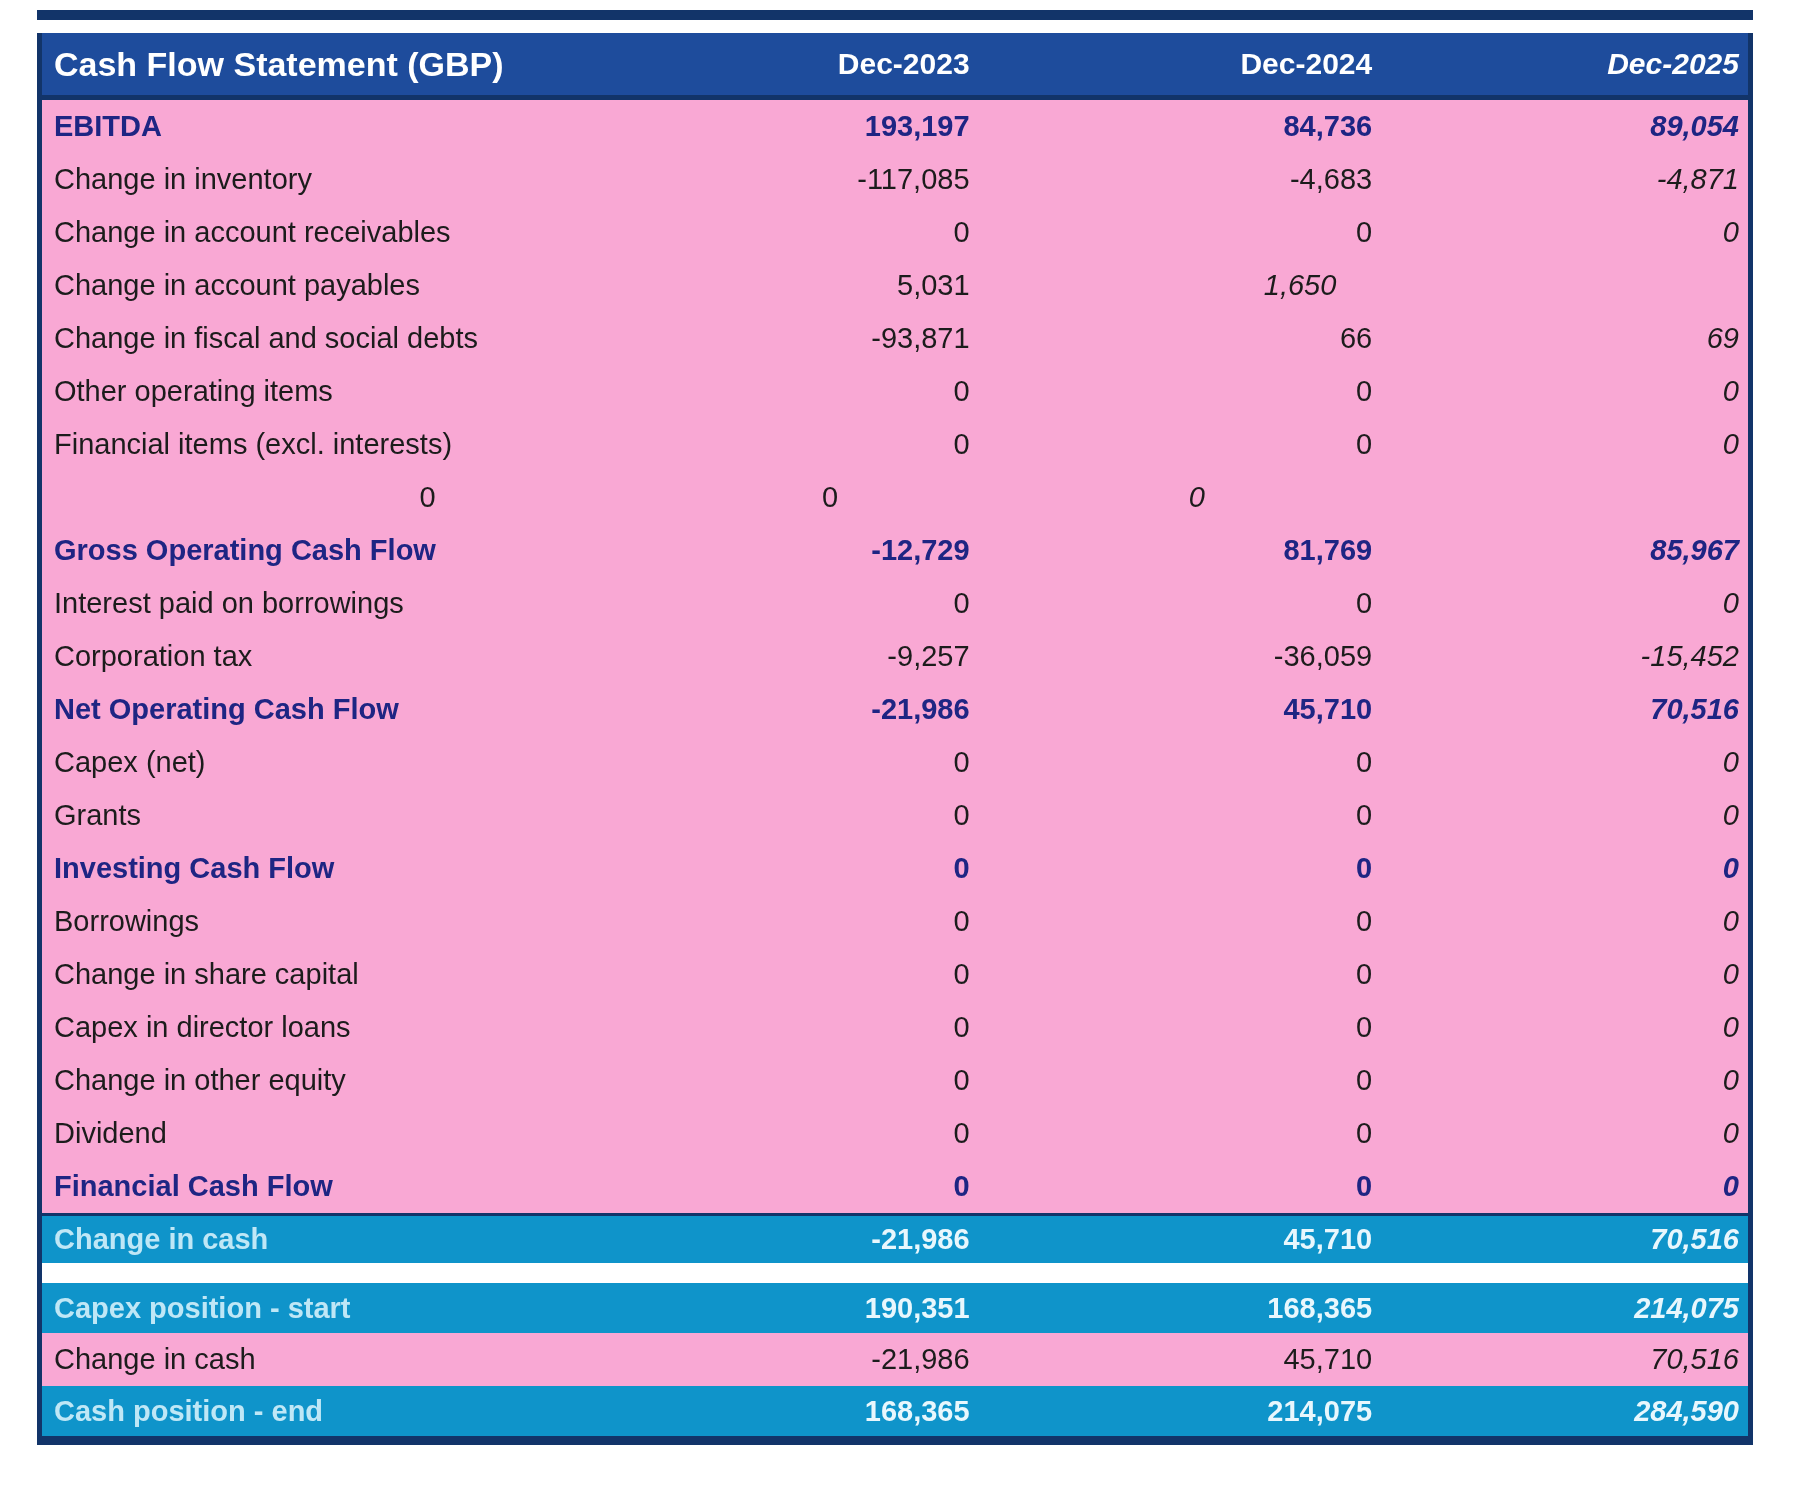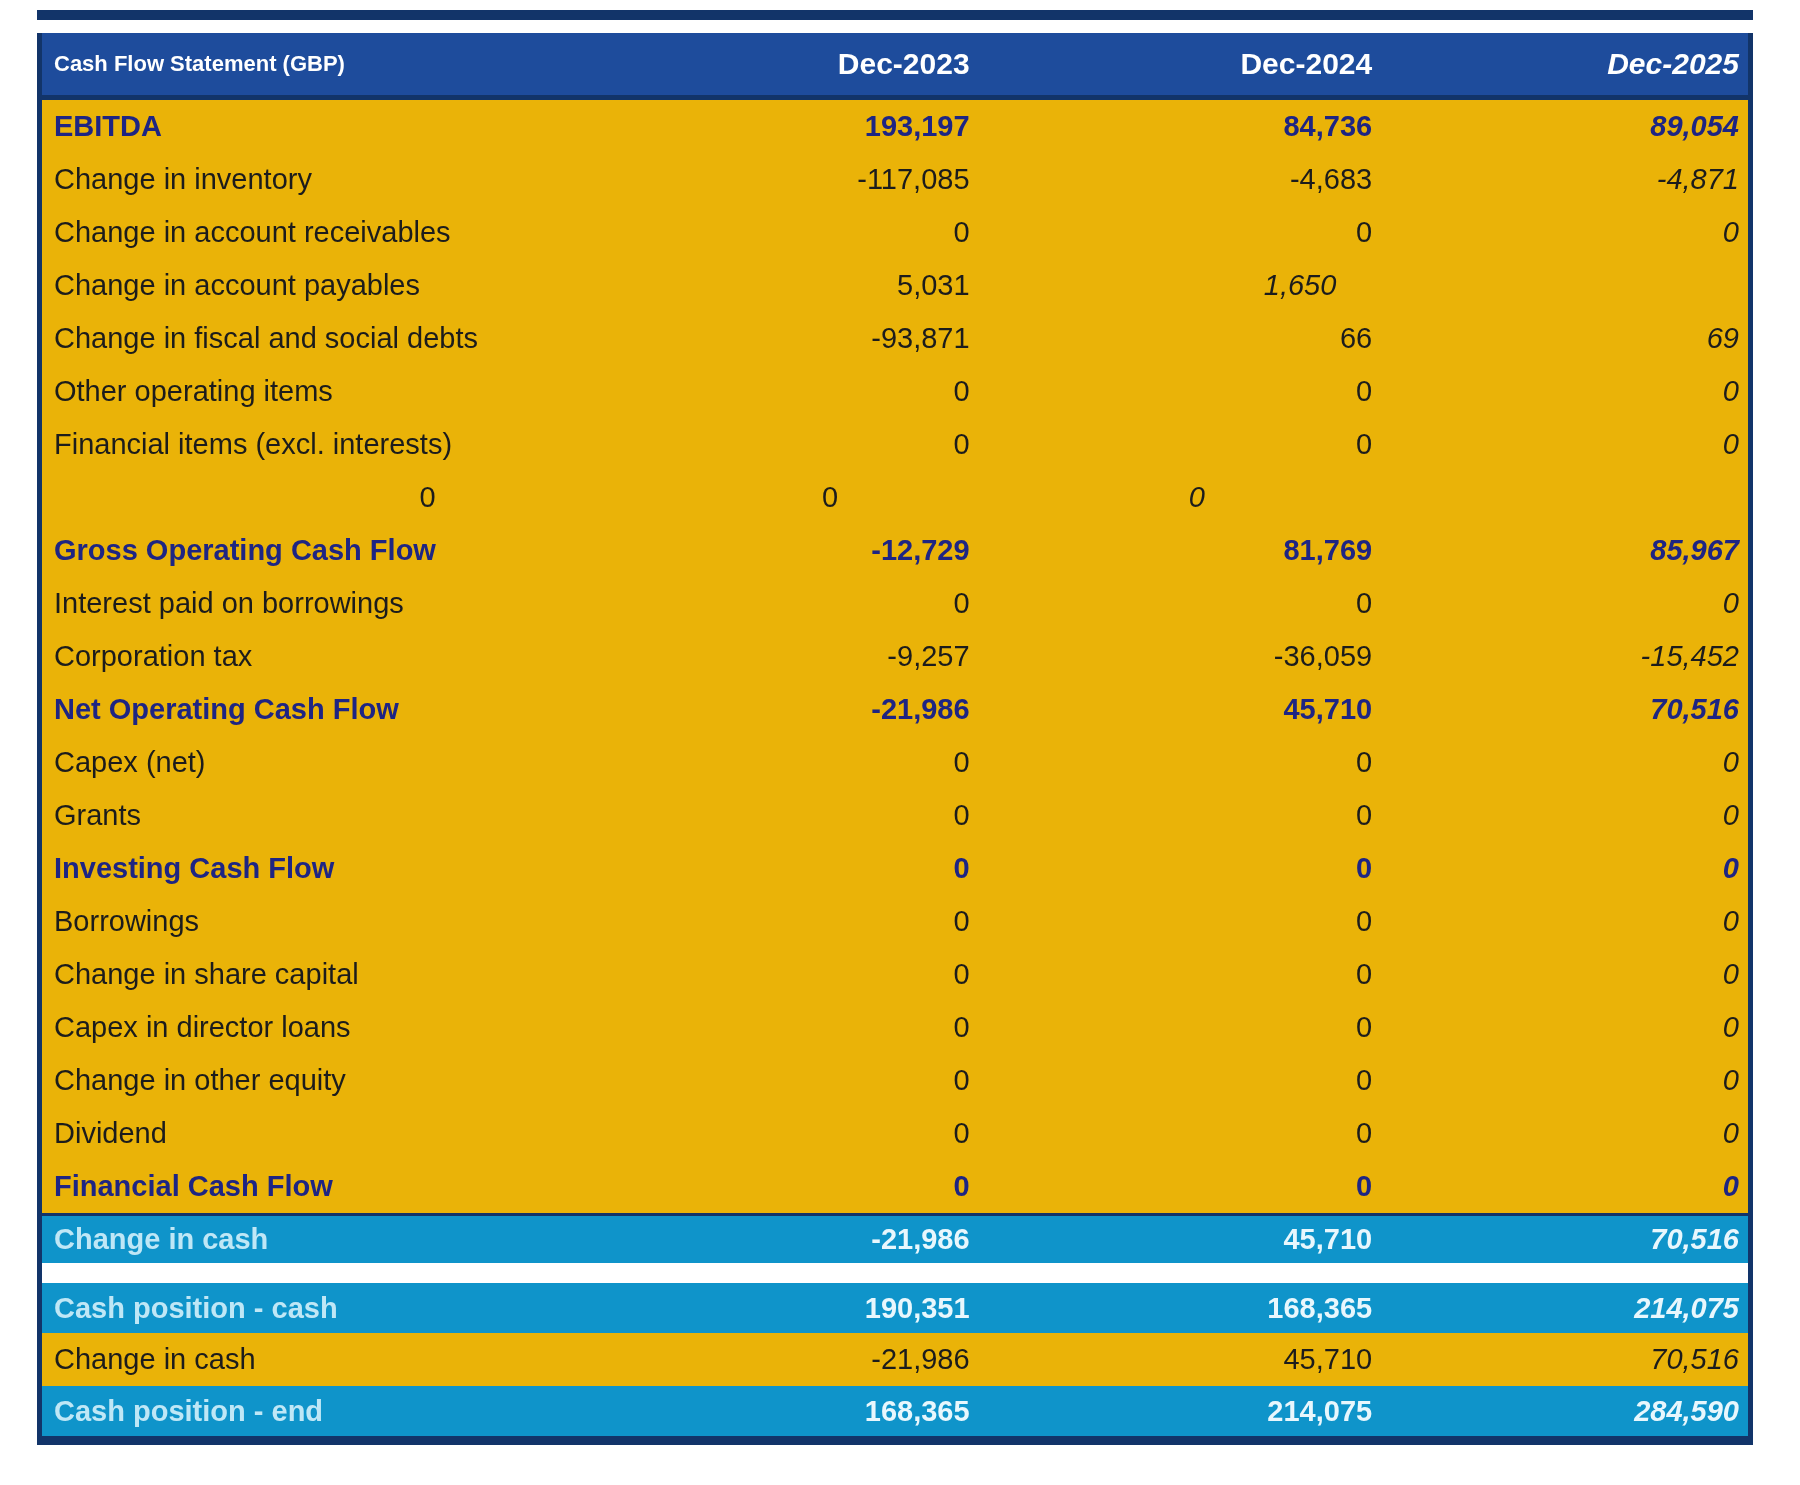--- a/index.html
+++ b/index.html
@@ -40,31 +40,31 @@
     border-bottom: 5px solid var(--border-navy);
     color: #ffffff;
     font-weight: bold;
     font-size: 30px;
   }
   .row {
     display: flex;
     align-items: center;
     height: 53px;
     font-size: 29px;
-    background: #eab308;
+    background: #f9a8d4;
   }
   .cell { overflow: hidden; white-space: nowrap; }
   .cell.label {
     flex: 0 0 31.3%;
     padding-left: 12px;
     text-align: left;
   }
   .cell.num   { flex: 0 0 23.6%; padding-right: 9px; text-align: right; }
   .cell.num:last-child { flex: 0 0 21.5%; font-style: italic; }
-  .header-row .cell.label { font-size: 22px; }
+  .header-row .cell.label { font-size: 34px; }
 
   .row.normal   { color: var(--body-text); font-weight: normal; }
   .row.subtotal { color: var(--navy-text); font-weight: bold; }
   .row.highlight {
     background: var(--highlight-bg);
     font-weight: bold;
     height: 50px;
   }
   .row.highlight .cell.label { color: var(--highlight-label); }
   .row.highlight .cell.num   { color: var(--highlight-value); }
@@ -214,21 +214,21 @@
           <div class="cell num">0</div>
         </div>
         <div class="row highlight">
           <div class="cell label">Change in cash</div>
           <div class="cell num">-21,986</div>
           <div class="cell num">45,710</div>
           <div class="cell num">70,516</div>
         </div>
         <div class="row spacer"></div>
         <div class="row highlight">
-          <div class="cell label">Cash position - cash</div>
+          <div class="cell label">Capex position - start</div>
           <div class="cell num">190,351</div>
           <div class="cell num">168,365</div>
           <div class="cell num">214,075</div>
         </div>
         <div class="row normal">
           <div class="cell label">Change in cash</div>
           <div class="cell num">-21,986</div>
           <div class="cell num">45,710</div>
           <div class="cell num">70,516</div>
         </div>

